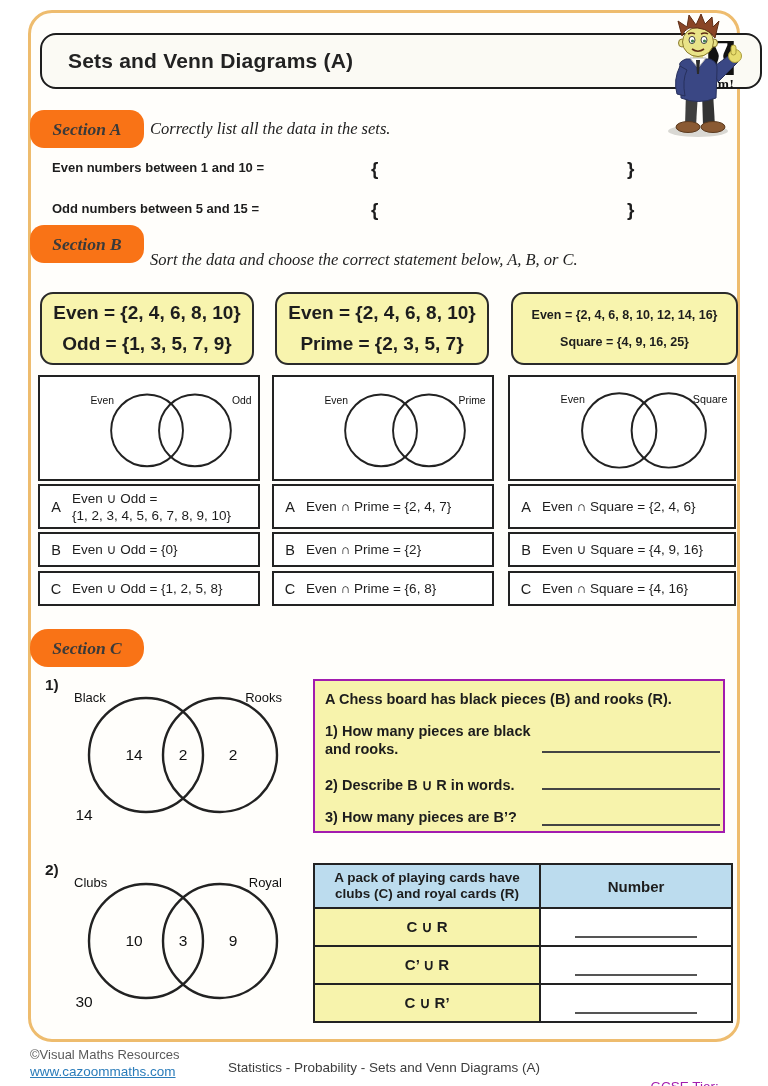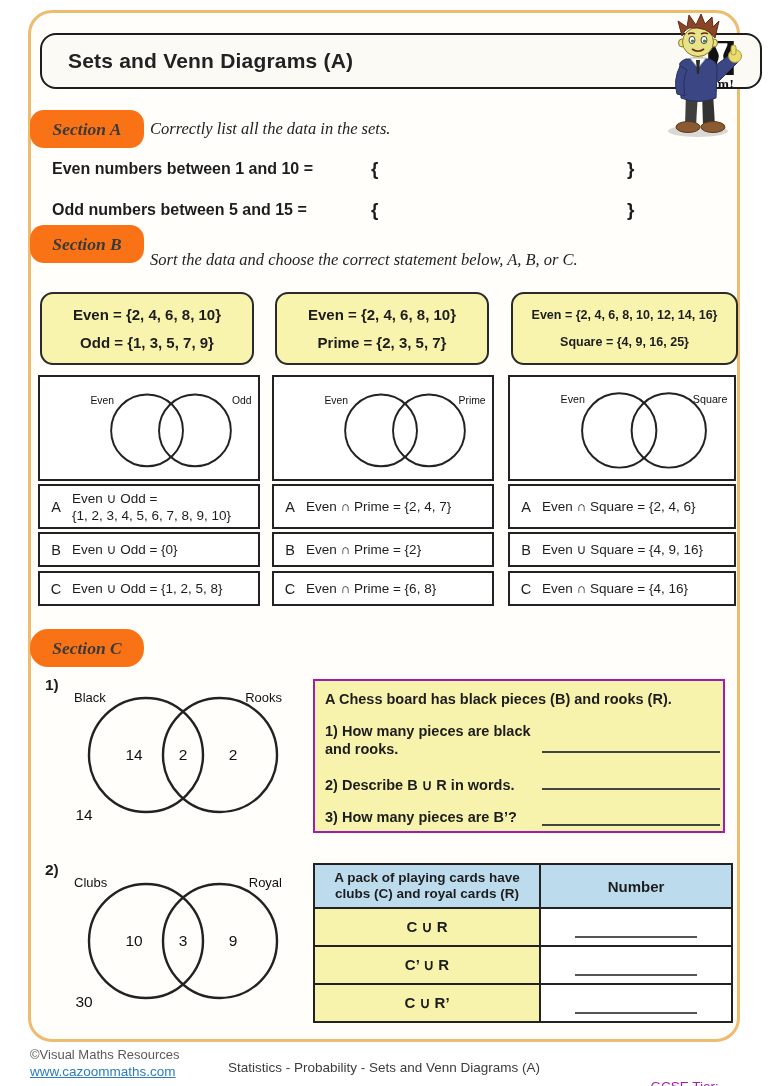--- a/index.html
+++ b/index.html
@@ -22,30 +22,30 @@
   
   .section-label { position:absolute; left:30px; width:114px; height:38px; background:#f97316;
     border-radius:14px; display:flex; align-items:center; justify-content:center;
     font-family:"Liberation Serif", serif; font-style:italic; font-weight:bold; font-size:17.5px; color:#3a3a3a; }
   .lbl-a { top:110px; } .lbl-b { top:225px; } .lbl-c { top:629px;border-radius:18px; }
   .instruction { position:absolute; left:150px; height:38px; display:flex; align-items:center;
     font-family:"Liberation Serif", serif; font-style:italic; font-size:16.5px; color:#222; }
   .ins-a { top:110px; } .ins-b { top:241px; }
 
   
-  .qline { position:absolute; left:52px; font-weight:bold; font-size:16px; }
+  .qline { position:absolute; left:52px; font-weight:bold; font-size:13px; }
   .q1 { top:160px; } .q2 { top:201px; }
   .brace { position:absolute; font-weight:bold; font-size:19px; }
   .b1o { left:371px; top:158px; } .b1c { left:627px; top:158px; }
   .b2o { left:371px; top:199px; } .b2c { left:627px; top:199px; }
 
   
   .setbox { position:absolute; top:292px; height:73px; background:#f8f4ae; border:2px solid #2a2a2a;
     border-radius:13px; display:flex; flex-direction:column; justify-content:space-evenly;
-    text-align:center; font-weight:600; font-size:15px; }
+    text-align:center; font-weight:600; font-size:19px; }
   .sb1 { left:40px;  width:214px; }
   .sb2 { left:275px; width:214px; }
   .sb3 { left:511px; width:227px; font-size:12.5px; }
 
   
   .panel { position:absolute; top:375px; }
   .p1 { left:38px;  width:222px; }
   .p2 { left:272px; width:222px; }
   .p3 { left:508px; width:228px; }
   .venn-box { height:106px; border:2px solid #222; background:#fff;padding-left:44px; }

